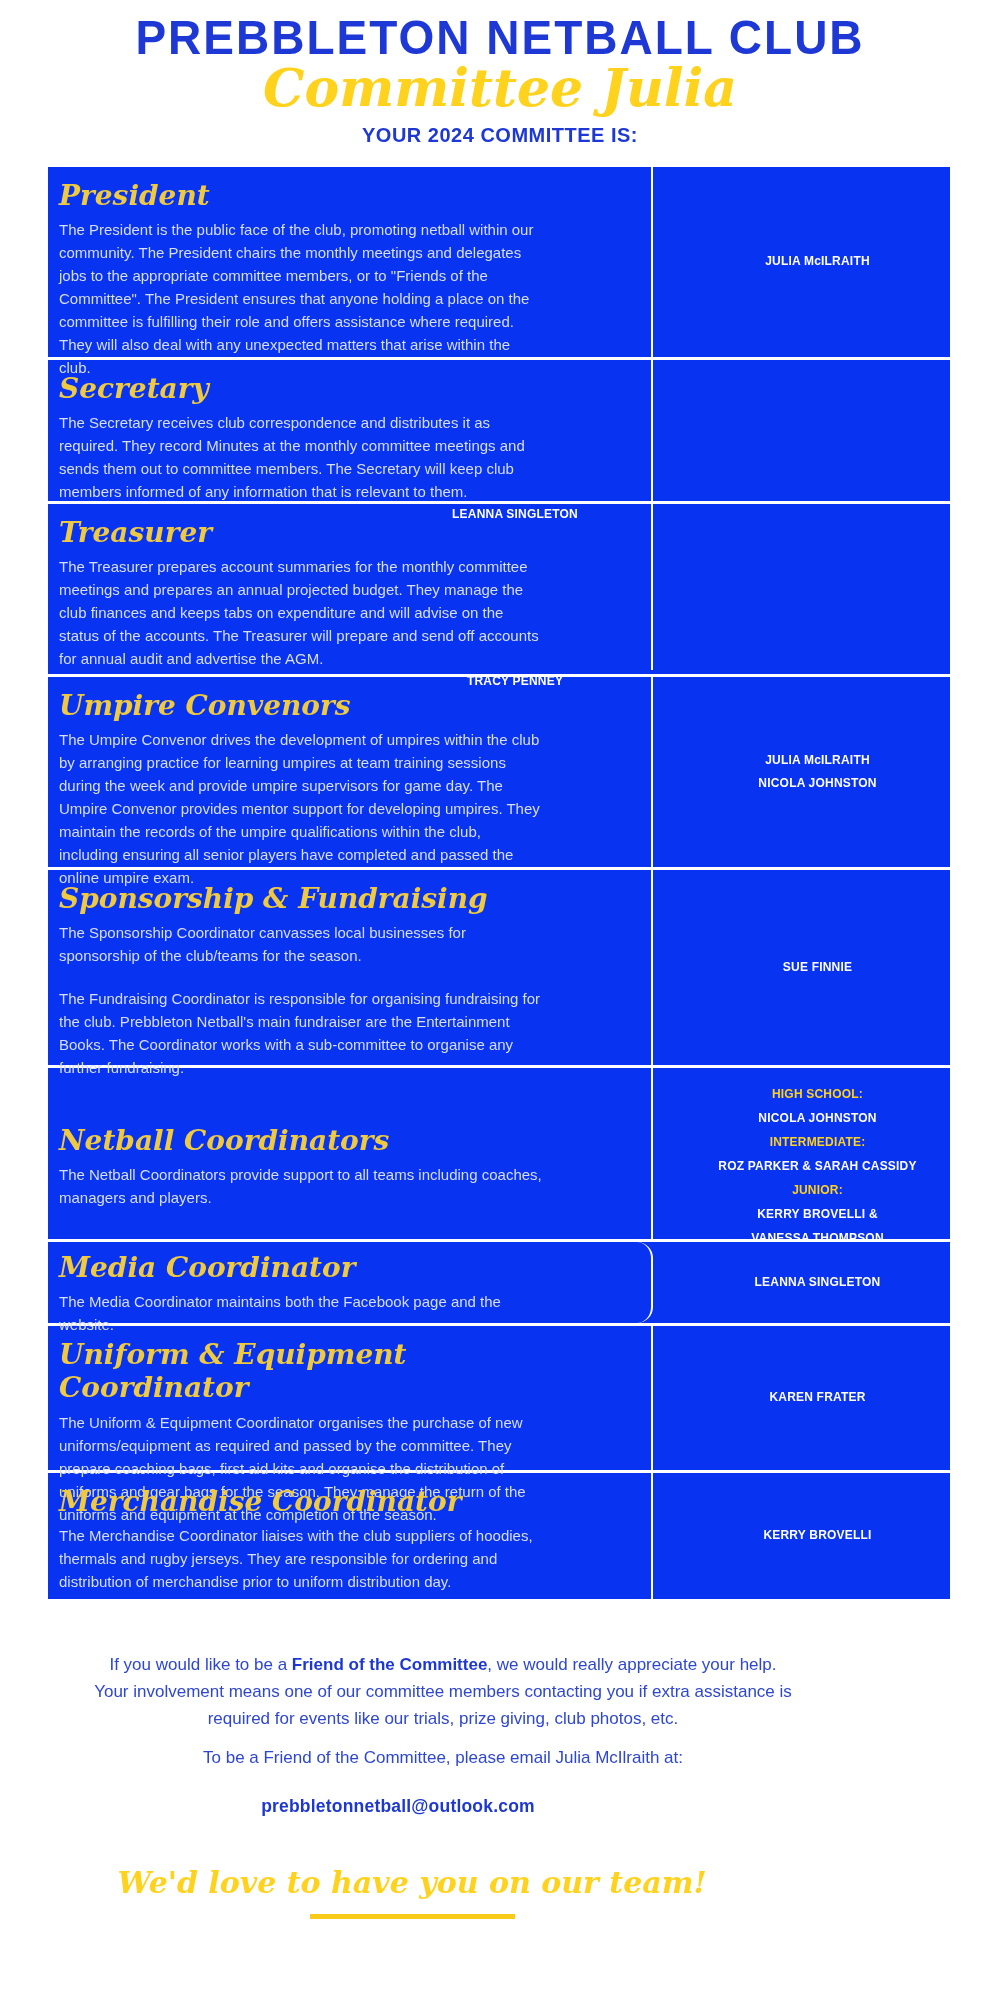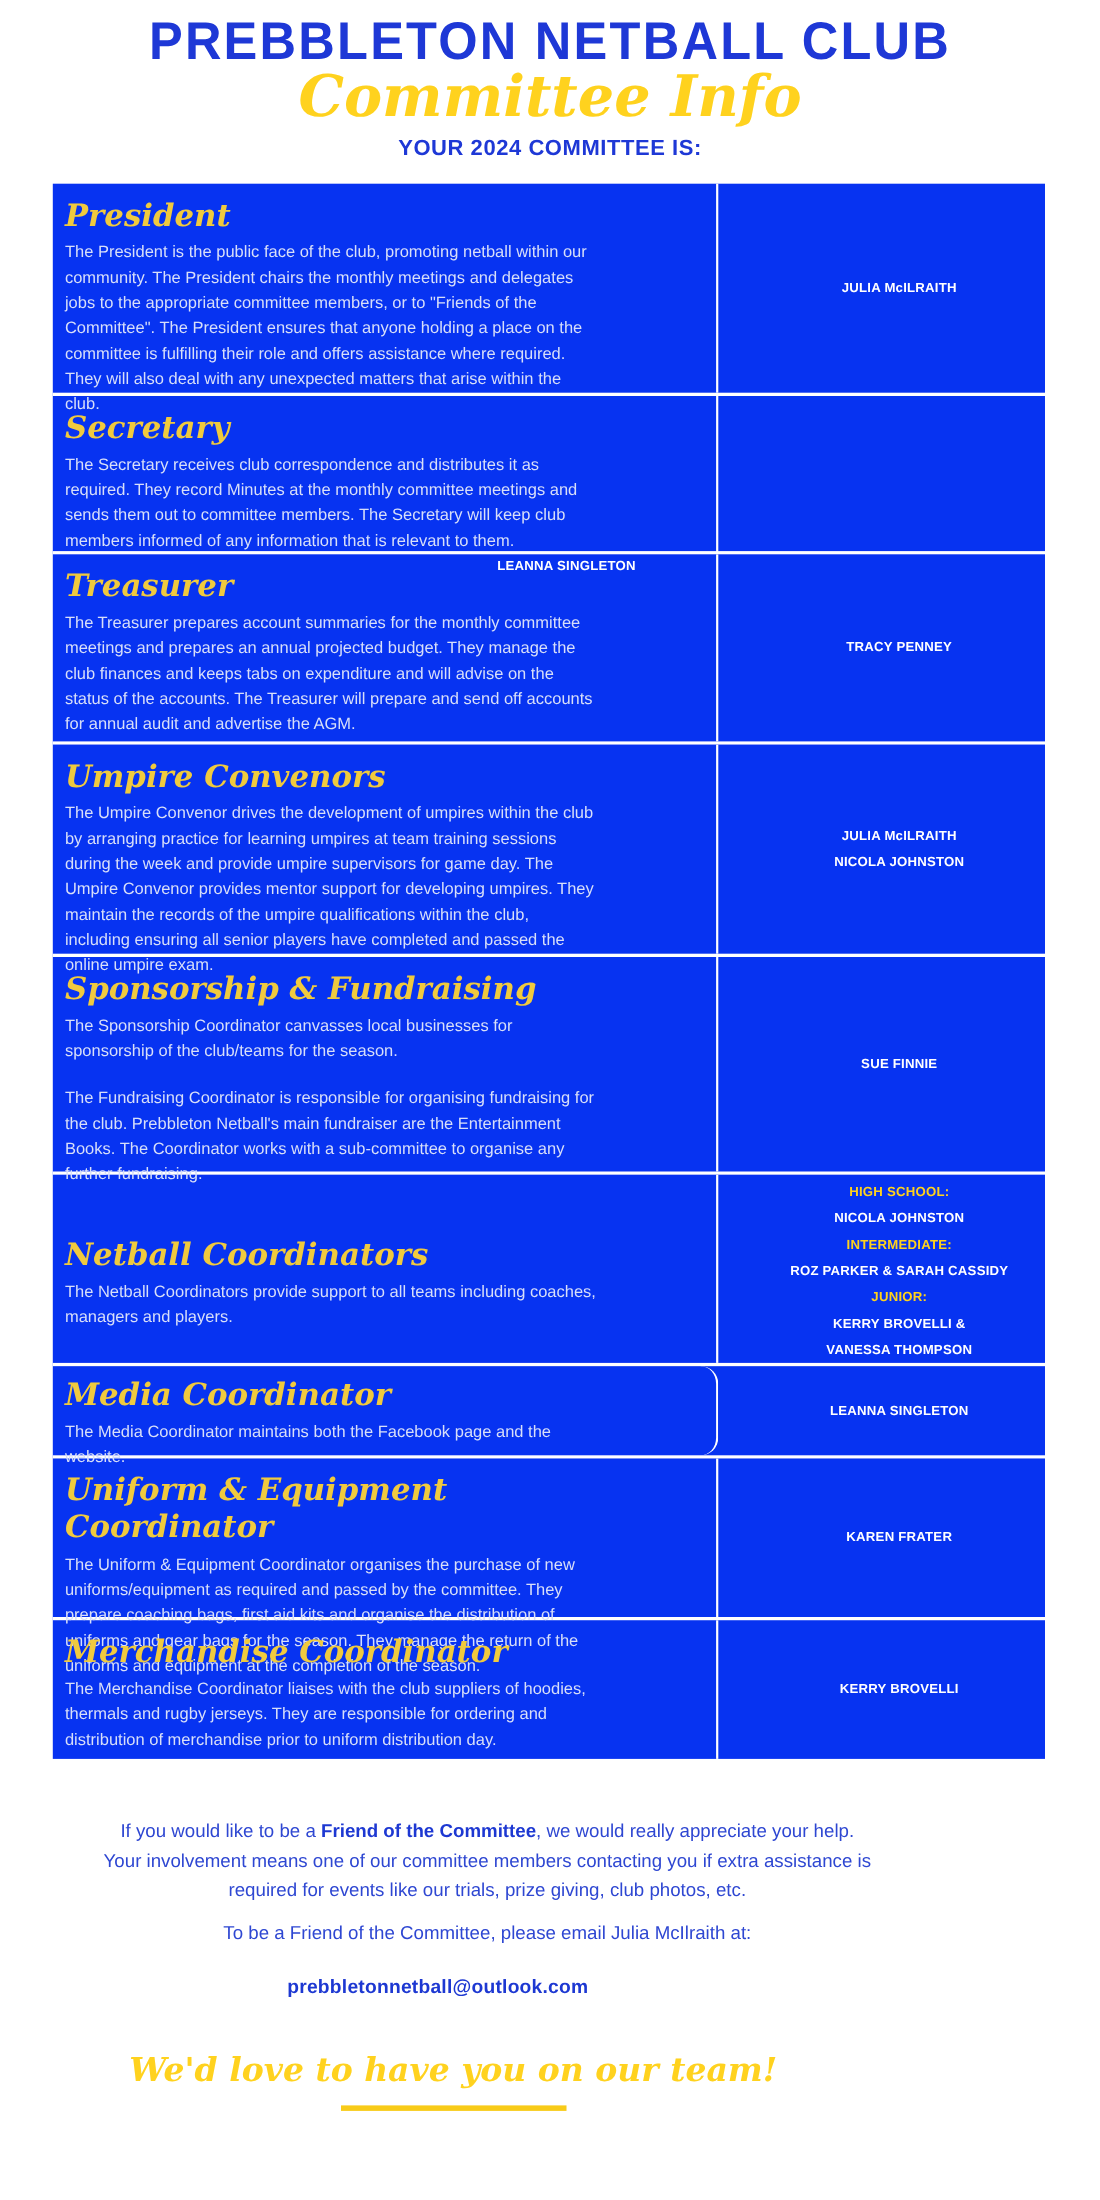--- a/index.html
+++ b/index.html
@@ -18,21 +18,21 @@
   .intro-line{
     text-align:center;color:#1e38d6;font-weight:bold;font-size:20px;
     margin-top:6px;letter-spacing:0.5px;
   }
 
   .committee-table{width:902px;margin:20px 0 0 48px;}
   .crow{display:flex;background:#0733f1;border-bottom:3px solid #ffffff;box-sizing:border-box;}
   .crow:last-child{border-bottom:none;}
   .crow:nth-child(1){height:193px;}
   .crow:nth-child(2){height:144px;flex-direction:column;}
-  .crow:nth-child(3){height:173px;}
+  .crow:nth-child(3){height:173px;flex-direction:column;}
   .crow:nth-child(4){height:193px;}
   .crow:nth-child(5){height:198px;}
   .crow:nth-child(6){height:174px;}
   .crow:nth-child(7){height:84px;}
   .crow:nth-child(8){height:147px;}
   .crow:nth-child(9){height:126px;}
 
   .cell-left{
     width:605px;box-sizing:border-box;border-right:2px solid #ffffff;
     padding:12px 108px 0 11px;
@@ -43,40 +43,40 @@
   .role-desc{color:#d8dff9;font-size:15px;line-height:23px;margin:0;}
   .role-desc + .role-desc{margin-top:20px;}
 
   .cell-right{
     flex:1;display:flex;flex-direction:column;align-items:center;justify-content:center;
     color:#ffffff;font-weight:bold;font-size:12px;text-align:center;padding:0 6px;box-sizing:border-box;margin-left:32px;
   }
   .name-line{line-height:23px;letter-spacing:0.2px;}
 
   .row-netball .cell-left{padding-top:56px;}
-  .row-netball .cell-right{justify-content:flex-start;padding-top:3px;}
+  .row-netball .cell-right{justify-content:flex-start;padding-top:14px;}
   .row-netball .name-line{line-height:24px;}
   .group-label{color:#ffd21c;line-height:24px;letter-spacing:0.2px;font-weight:bold;}
   .row-media .cell-left{padding-top:9px;border-radius:16px;}
 
   .footer-block{width:886px;text-align:center;color:#2e47d2;font-size:17px;line-height:27px;margin-top:52px;}
   .footer-block b{color:#1d38d2;}
   .contact-line{width:886px;text-align:center;color:#2e47d2;font-size:17px;margin-top:16px;}
   .email-line{width:796px;text-align:center;color:#1d38d2;font-weight:bold;font-size:17.5px;margin-top:28px;letter-spacing:0.2px;}
   .closing-wrap{width:824px;text-align:center;margin-top:46px;}
   .closing-script{color:#ffd21e;font-size:30px;line-height:1.3;}
   .closing-underline{width:205px;height:5px;background:#f8cb18;margin:12px auto 0 auto;}
 </style>
 </head>
 <body>
 
 <div class="page">
 
   <div class="club-title">PREBBLETON NETBALL CLUB</div>
-  <div class="committee-script script">Committee Info</div>
+  <div class="committee-script script">Committee Julia</div>
   <div class="intro-line">YOUR 2024 COMMITTEE IS:</div>
 
   <div class="committee-table">
 
     <div class="crow">
       <div class="cell-left">
         <div class="role-title script">President</div>
         <p class="role-desc">The President is the public face of the club, promoting netball within our community. The President chairs the monthly meetings and delegates jobs to the appropriate committee members, or to "Friends of the Committee". The President ensures that anyone holding a place on the committee is fulfilling their role and offers assistance where required. They will also deal with any unexpected matters that arise within the club.</p>
       </div>
       <div class="cell-right">

